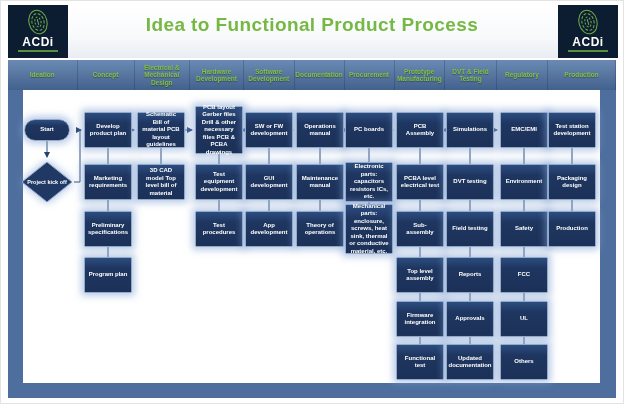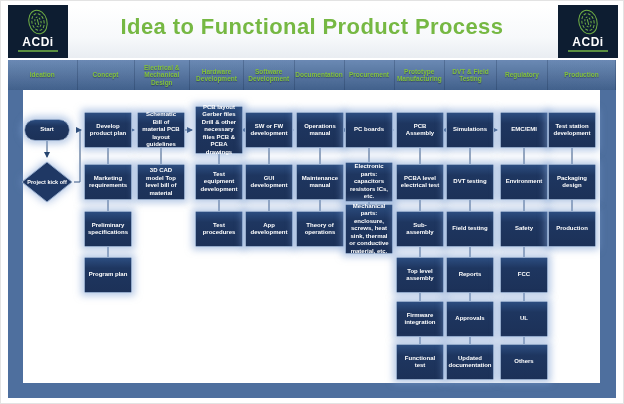--- a/index.html
+++ b/index.html
@@ -4,21 +4,21 @@
 <style>
   html,body{margin:0;padding:0;background:#ffffff;}
   #slide{
     position:relative;width:624px;height:404px;background:#ffffff;overflow:hidden;
     font-family:"Liberation Sans",sans-serif;box-shadow:inset 0 0 0 1px #e3e3e3;
   }
   
   .title-strip{position:absolute;left:8px;top:6px;width:608px;height:52px;
     background:linear-gradient(180deg,#ffffff 0%,#f7f9fb 60%,#e9edf2 100%);}
   .page-title{position:absolute;left:0;top:14px;width:100%;text-align:center;
-    font-size:22px;font-weight:bold;letter-spacing:.4px;color:#76b843;}
+    font-size:19px;font-weight:bold;letter-spacing:.4px;color:#76b843;}
   .logo-box{position:absolute;top:5px;width:60px;height:53px;background:#0d1d31;
     display:flex;flex-direction:column;align-items:center;justify-content:flex-start;z-index:5;}
   .logo-left{left:8px;}
   .logo-right{left:558px;}
   .logo-mark{margin-top:3px;}
   .logo-text{color:#ffffff;font-weight:bold;font-size:12px;line-height:1;letter-spacing:.5px;}
   .logo-tagline{margin-top:2px;width:40px;height:2px;background:#6fae45;opacity:.8;}
   
   .band{position:absolute;left:8px;top:60px;width:608px;height:30px;
     background:linear-gradient(180deg,#5a7cab 0%,#4a6c9c 100%);}

